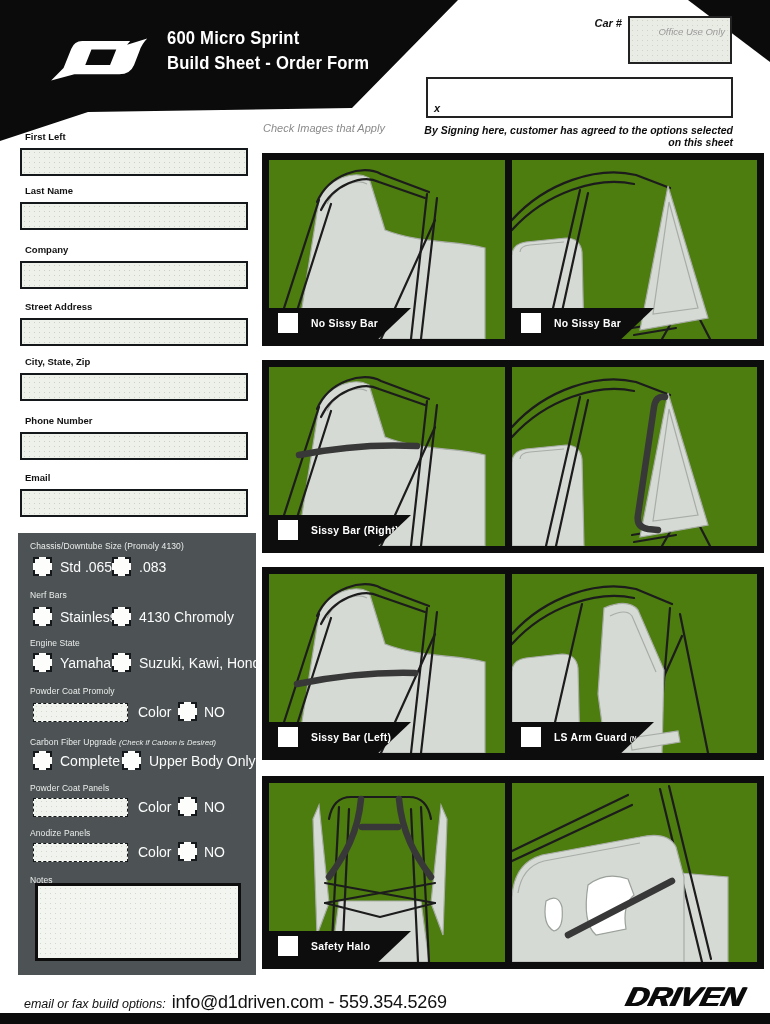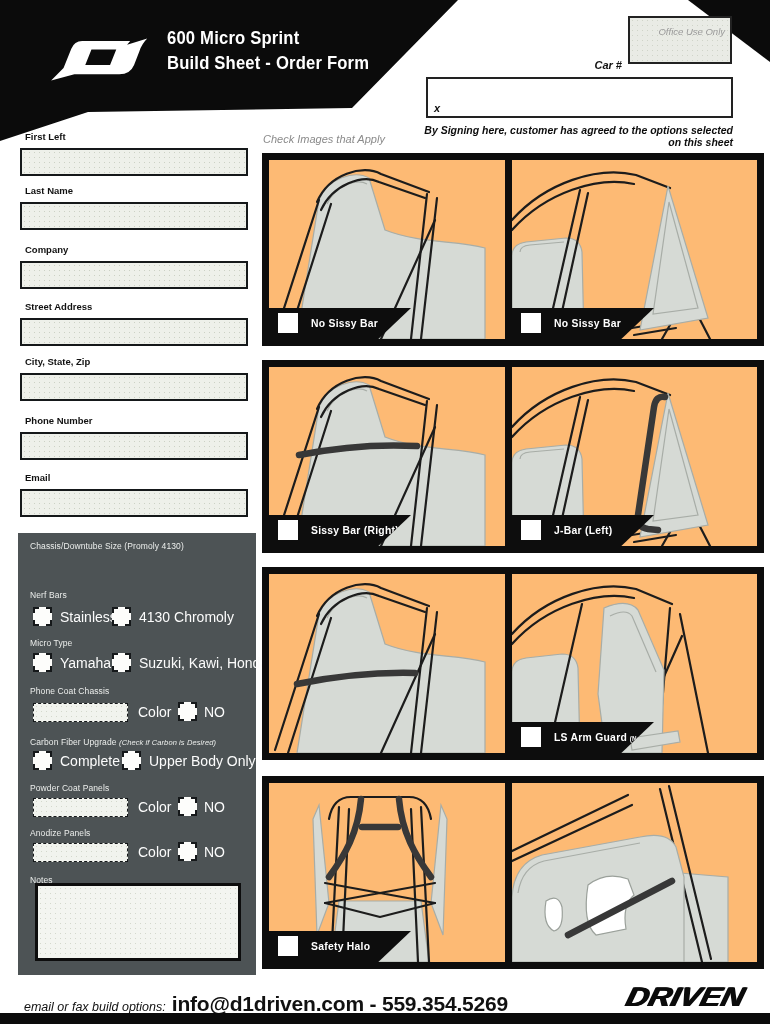--- a/index.html
+++ b/index.html
@@ -10,65 +10,65 @@
   
   .header-band{position:absolute;left:0;top:0;width:462px;height:152px;background:#0b0b0b;
     clip-path:polygon(0 0,458px 0,352px 108px,88px 112px,0 141px);}
   .corner-tri{position:absolute;right:0;top:0;width:82px;height:62px;background:#0b0b0b;
     clip-path:polygon(0 0,100% 0,100% 100%);}
   .logo-svg{position:absolute;left:34px;top:20px;width:118px;height:62px;}
   .hdr-title{position:absolute;left:167px;top:26px;color:#fff;font-weight:700;
     font-size:17.5px;line-height:1.4;transform:scaleX(.95);transform-origin:left top;letter-spacing:.2px;}
   
   .car-label{position:absolute;left:560px;top:17px;width:62px;text-align:right;
-    font-size:11px;font-weight:700;font-style:italic;margin-top:42px;}
+    font-size:11px;font-weight:700;font-style:italic;}
   .office-box{position:absolute;left:628px;top:16px;width:104px;height:48px;border:2px solid #222;
     background-color:#e9ebe5;background-image:radial-gradient(circle,#cfd4c8 .6px,transparent .7px);background-size:5px 5px;
     box-sizing:border-box;}
   .office-box span{position:absolute;right:5px;top:8px;font-size:9.5px;font-style:italic;color:#9a9a9a;}
   .sig-box{position:absolute;left:426px;top:77px;width:307px;height:41px;border:2.5px solid #222;
     background:#fff;box-sizing:border-box;}
   .sig-x{position:absolute;left:6px;bottom:2px;font-size:11px;font-style:italic;font-weight:700;}
   .sign-note{position:absolute;left:420px;top:124px;width:313px;text-align:right;
     font-size:10.5px;font-weight:700;font-style:italic;color:#0d0d0d;}
-  .check-note{position:absolute;left:263px;top:122px;font-size:11px;font-style:italic;color:#8a8a8a;margin-top:11px;}
+  .check-note{position:absolute;left:263px;top:122px;font-size:11px;font-style:italic;color:#8a8a8a;}
   
   .cfield{position:absolute;left:20px;width:228px;}
   .flabel{font-size:9.5px;font-weight:700;margin-bottom:6px;margin-left:5px;}
   .fbox{width:228px;height:28px;border:2px solid #15181a;box-sizing:border-box;
     background-color:#eef0ea;background-image:radial-gradient(circle,#ccd1c5 .6px,transparent .7px);background-size:5px 5px;}
   
   .panel{position:absolute;left:18px;top:533px;width:238px;height:442px;background:#4d5355;}
   .ph{position:absolute;left:12px;font-size:8.5px;color:#eceeec;letter-spacing:.1px;}
   .ph .note{font-size:7.5px;font-style:italic;}
   .prow{position:absolute;left:0;width:100%;height:22px;}
   .pcb{position:absolute;width:19px;height:19px;background:#fdfdfb;border:2px dashed #15181a;box-sizing:border-box;}
   .plab{position:absolute;font-size:14px;color:#fcfcfc;white-space:nowrap;top:2px;}
   .pinput{position:absolute;left:15px;width:95px;height:19px;border:1.5px dashed #15181a;box-sizing:border-box;
     background-color:#f1f3ee;background-image:radial-gradient(circle,#d3d8cc .6px,transparent .7px);background-size:5px 5px;}
   .notes-box{position:absolute;left:17px;top:350px;width:206px;height:78px;border:3px solid #0d0d0d;box-sizing:border-box;
     background-color:#f3f5f0;background-image:radial-gradient(circle,#d3d8cc .6px,transparent .7px);background-size:5px 5px;}
   
-  .img-box{position:absolute;width:259px;height:193px;border:7px solid #0d0d0d;background:#fdba74;box-sizing:border-box;}
+  .img-box{position:absolute;width:259px;height:193px;border:7px solid #0d0d0d;background:#4d7c0f;box-sizing:border-box;}
   .art{position:absolute;left:0;top:0;width:221px;height:179px;}
   .banner{position:absolute;left:0;bottom:0;width:142px;height:31px;background:#0d0d0d;
     clip-path:polygon(0 0,100% 0,77% 100%,0 100%);}
   .bcb{position:absolute;left:9px;top:5px;width:20px;height:20px;background:#fff;}
   .blab{position:absolute;left:42px;top:0;line-height:31px;color:#fff;font-weight:700;font-size:11.5px;
     white-space:nowrap;transform:scaleX(.9);transform-origin:left center;letter-spacing:.3px;}
   .bsub{font-size:7px;margin-left:3px;font-weight:700;}
   
   .gfill{fill:#d6dad5;stroke:#a8ada7;stroke-width:1.2;}
   .gline{fill:none;stroke:#a8ada7;stroke-width:1.2;}
   .tube{fill:none;stroke:#1c1c1c;stroke-width:2.2;stroke-linecap:round;stroke-linejoin:round;}
   .bar{fill:none;stroke:#383838;stroke-width:6.5;stroke-linecap:round;}
   
   .footer-line{position:absolute;left:24px;top:992px;display:flex;align-items:baseline;gap:6px;}
   .f-prefix{font-size:12.5px;font-style:italic;}
-  .f-contact{font-size:21px;font-weight:700;letter-spacing:-.2px;}
+  .f-contact{font-size:18px;font-weight:400;letter-spacing:-.2px;}
   .driven-logo{position:absolute;right:26px;top:982px;font-size:27px;font-weight:700;font-style:italic;
     transform:skewX(-14deg) scaleX(1.15);transform-origin:right center;letter-spacing:0;color:#0b0b0b;
     text-shadow:.7px 0 #0b0b0b,-.7px 0 #0b0b0b;}
   .bottom-strip{position:absolute;left:0;bottom:0;width:770px;height:11px;background:#0b0b0b;}
 </style>
 </head>
 <body>
 
 <svg width="0" height="0" style="position:absolute" aria-hidden="true">
   <defs>
@@ -197,38 +197,44 @@
   <div class="fbox"></div>
 </div>
 <div class="cfield" style="top:472px">
   <div class="flabel">Email</div>
   <div class="fbox"></div>
 </div>
 
 <div class="panel">
 
   <div class="ph" style="top:8px">Chassis/Downtube Size (Promoly 4130)</div>
+  <div class="prow" style="top:24px">
+    <span class="pcb" style="left:15px"></span>
+    <span class="plab" style="left:42px">Std .065</span>
+    <span class="pcb" style="left:94px"></span>
+    <span class="plab" style="left:121px">.083</span>
+  </div>
 
   <div class="ph" style="top:57px">Nerf Bars</div>
   <div class="prow" style="top:74px">
     <span class="pcb" style="left:15px"></span>
     <span class="plab" style="left:42px">Stainless</span>
     <span class="pcb" style="left:94px"></span>
     <span class="plab" style="left:121px">4130 Chromoly</span>
   </div>
 
-  <div class="ph" style="top:105px">Micro Type</div>
+  <div class="ph" style="top:105px">Engine State</div>
   <div class="prow" style="top:120px">
     <span class="pcb" style="left:15px"></span>
     <span class="plab" style="left:42px">Yamaha</span>
     <span class="pcb" style="left:94px"></span>
     <span class="plab" style="left:121px">Suzuki, Kawi, Honda</span>
   </div>
 
-  <div class="ph" style="top:153px">Phone Coat Chassis</div>
+  <div class="ph" style="top:153px">Powder Coat Promoly</div>
   <div class="prow" style="top:169px">
     <span class="pinput" style="top:1px"></span>
     <span class="plab" style="left:120px">Color</span>
     <span class="pcb" style="left:160px"></span>
     <span class="plab" style="left:186px">NO</span>
   </div>
 
   <div class="ph" style="top:204px">
     <span>Carbon Fiber Upgrade</span>
     <span class="note">(Check if Carbon is Desired)</span>
@@ -285,30 +291,30 @@
     </svg>
   <div class="banner">
     <span class="bcb"></span>
     <span class="blab"><span>Sissy Bar (Right)</span><span class="bsub"></span></span>
   </div>
 </div>
 <div class="img-box" style="left:505px;top:360px">
   <svg class="art" viewBox="0 0 221 179">
       <use href="#art-d"></use>
     </svg>
-  <div class="banner">
-    <span class="bcb"></span>
-    <span class="blab"><span>J-Bar (Left)</span><span class="bsub"></span></span>
-  </div>
 </div>
 
 <div class="img-box" style="left:262px;top:567px">
   <svg class="art" viewBox="0 0 221 179">
       <use href="#art-e"></use>
     </svg>
+  <div class="banner">
+    <span class="bcb"></span>
+    <span class="blab"><span>Sissy Bar (Left)</span><span class="bsub"></span></span>
+  </div>
 </div>
 <div class="img-box" style="left:505px;top:567px">
   <svg class="art" viewBox="0 0 221 179">
       <use href="#art-f"></use>
     </svg>
   <div class="banner">
     <span class="bcb"></span>
     <span class="blab"><span>LS Arm Guard</span><span class="bsub">(No Sissy)</span></span>
   </div>
 </div>

